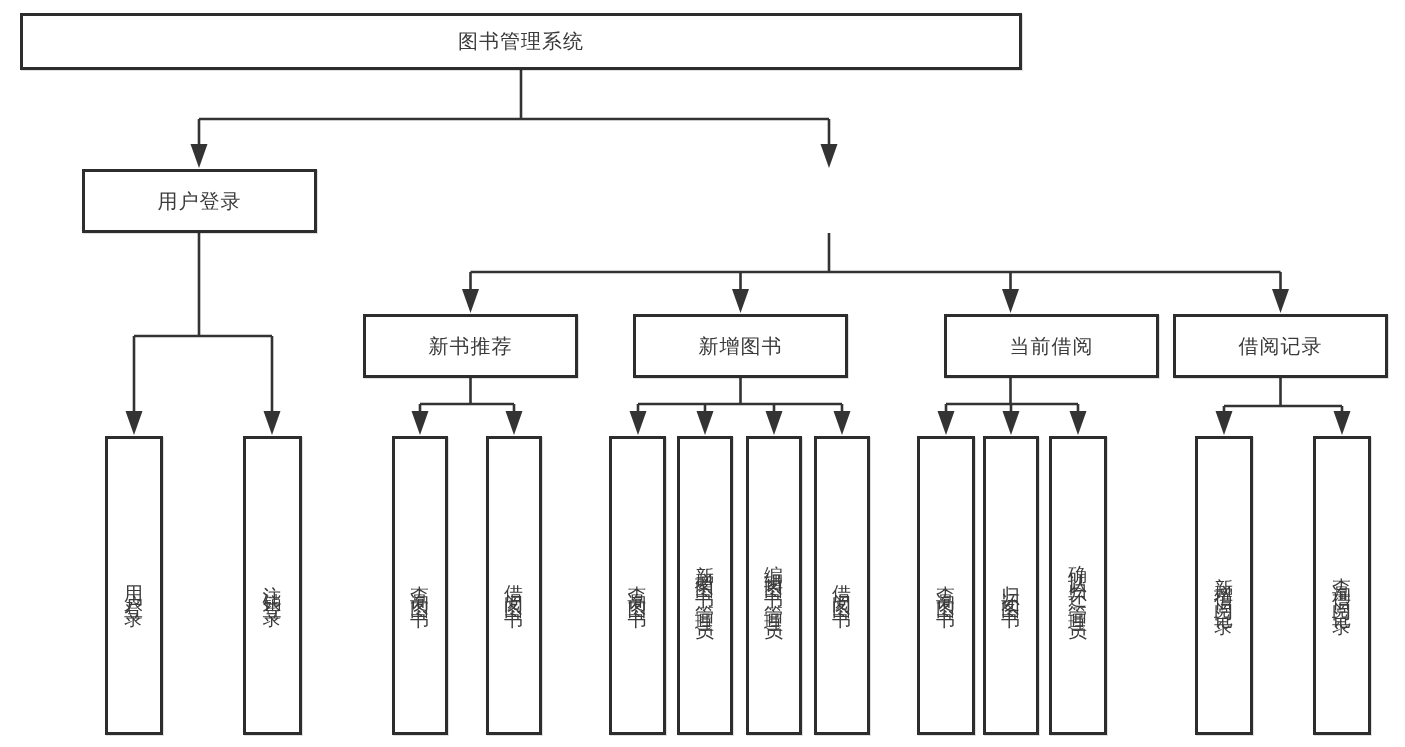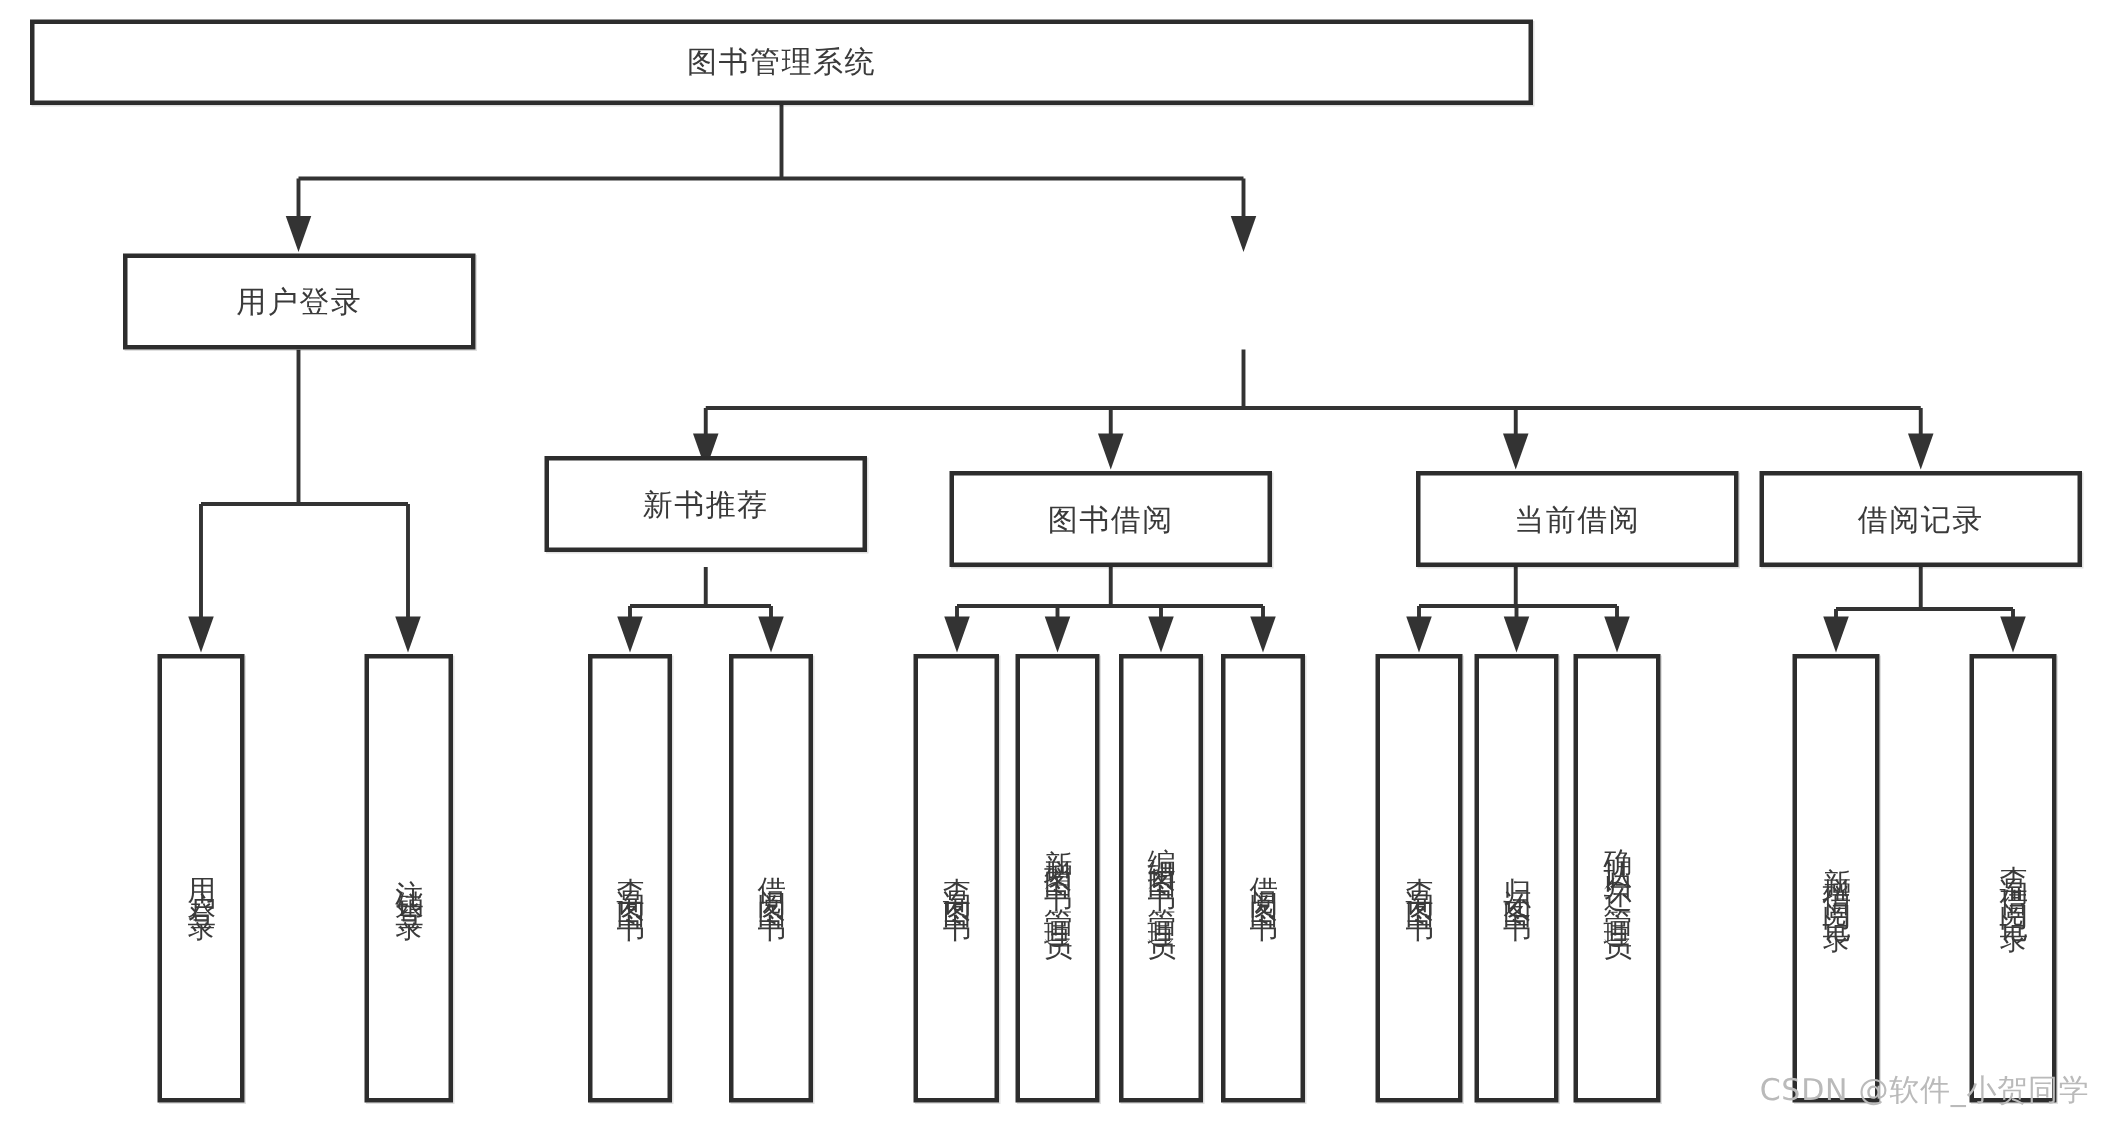--- a/index.html
+++ b/index.html
@@ -60,22 +60,22 @@
       <polygon points="1069.5,411 1086.5,411 1078,435"></polygon>
       <polygon points="1215.5,411 1232.5,411 1224,435"></polygon>
       <polygon points="1333.5,411 1350.5,411 1342,435"></polygon>
     </g>
   </svg>
 
   <div class="node h-node" style="left:20px;top:13px;width:1002px;height:57px;">图书管理系统</div>
 
   <div class="node h-node" style="left:82px;top:169px;width:235px;height:64px;">用户登录</div>
 
-  <div class="node h-node" style="left:363px;top:304px;width:215px;height:64px;">新书推荐</div>
-  <div class="node h-node" style="left:633px;top:314px;width:215px;height:64px;">图书借阅</div>
+  <div class="node h-node" style="left:363px;top:314px;width:215px;height:64px;">新书推荐</div>
+  <div class="node h-node" style="left:633px;top:314px;width:215px;height:64px;">新增图书</div>
   <div class="node h-node" style="left:903px;top:314px;width:215px;height:64px;margin-left:41px;">当前借阅</div>
   <div class="node h-node" style="left:1173px;top:314px;width:215px;height:64px;">借阅记录</div>
 
   <div class="node v-node" style="left:105px;top:436px;width:58px;height:299px;">用户登录</div>
   <div class="node v-node" style="left:243px;top:436px;width:59px;height:299px;">注销登录</div>
 
   <div class="node v-node" style="left:392px;top:436px;width:56px;height:299px;">查询图书</div>
   <div class="node v-node" style="left:486px;top:436px;width:56px;height:299px;">借阅图书</div>
 
   <div class="node v-node" style="left:609px;top:436px;width:57px;height:299px;">查询图书</div>
@@ -83,15 +83,14 @@
   <div class="node v-node" style="left:746px;top:436px;width:56px;height:299px;">编辑图书（管理员）</div>
   <div class="node v-node" style="left:814px;top:436px;width:56px;height:299px;">借阅图书</div>
 
   <div class="node v-node" style="left:917px;top:436px;width:58px;height:299px;">查询图书</div>
   <div class="node v-node" style="left:983px;top:436px;width:56px;height:299px;">归还图书</div>
   <div class="node v-node" style="left:1049px;top:436px;width:58px;height:299px;">确认归还（管理员）</div>
 
   <div class="node v-node" style="left:1195px;top:436px;width:58px;height:299px;">新增借阅记录</div>
   <div class="node v-node" style="left:1313px;top:436px;width:58px;height:299px;">查询借阅记录</div>
 
-  <div class="watermark">CSDN @软件_小贺同学</div>
 
 </div>
 
 </body></html>

